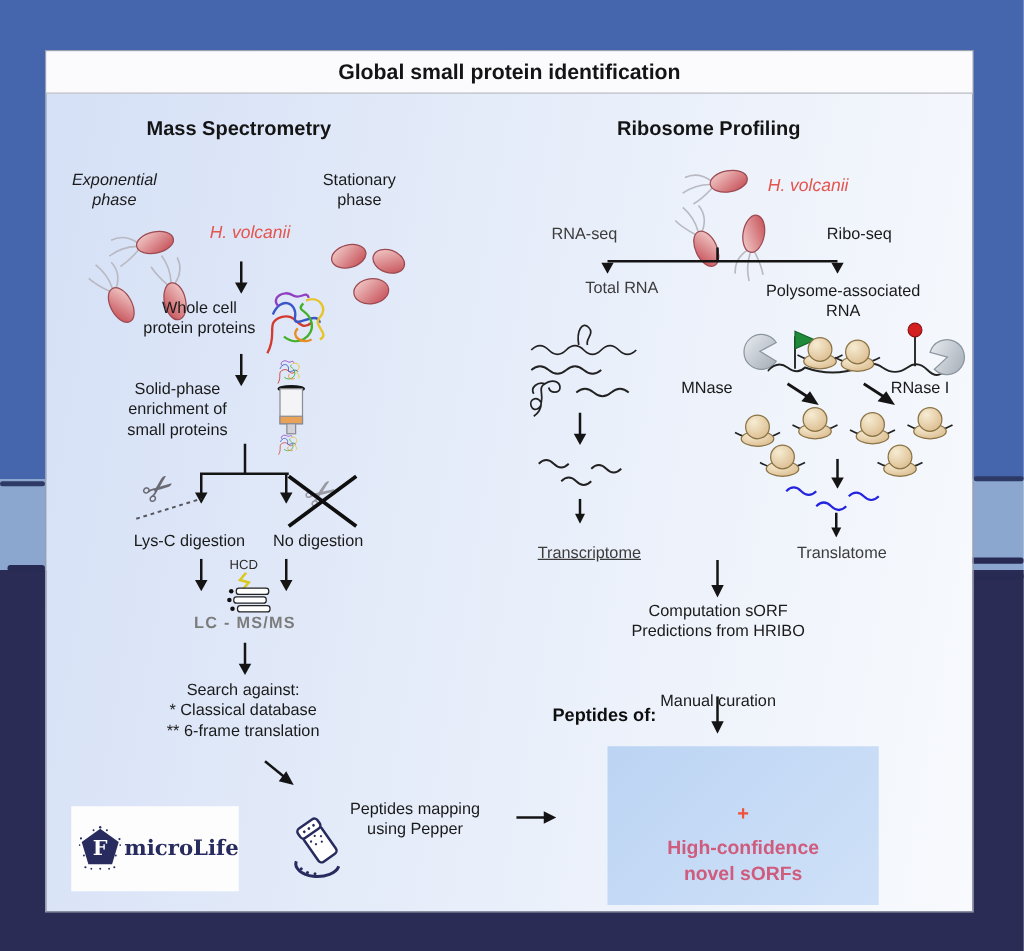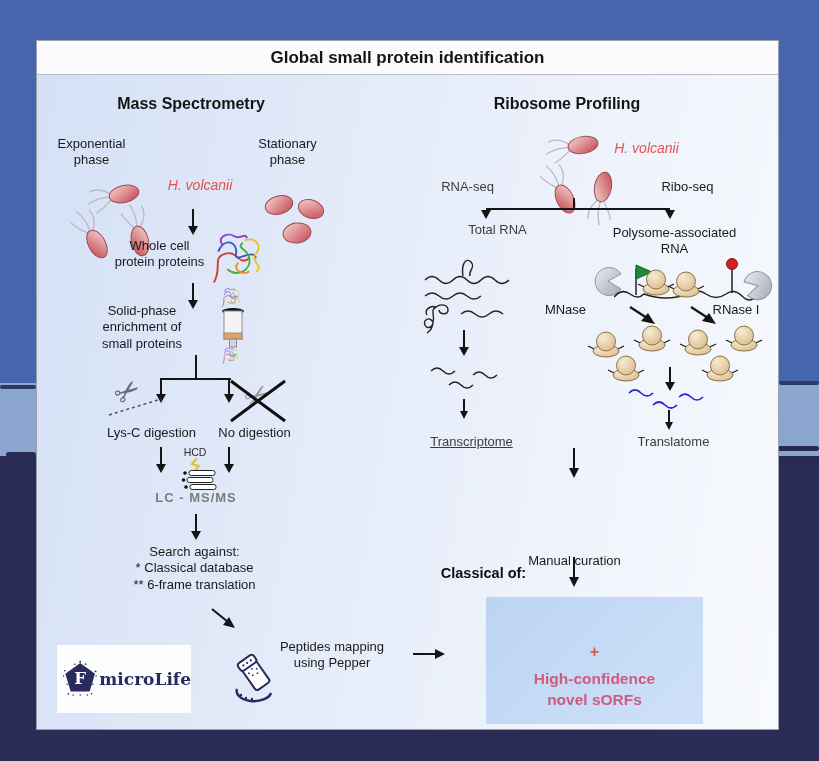--- a/index.html
+++ b/index.html
@@ -85,21 +85,21 @@
 <div class="streak" style="left:780px;top:458px;width:39px;height:6px;background:#272a52;"></div>
 
 <div id="panel">
 
   <div id="titlebar">
     <span class="title">Global small protein identification</span>
   </div>
 
   <div class="hdr" style="left:44px;top:54px;width:220px;">Mass Spectrometry</div>
 
-  <div class="lbl" style="left:2px;top:95px;width:105px;">Exponential
+  <div class="lbl" style="left:2px;top:95px;width:105px;font-style:italic;">Exponential
 phase</div>
   <div class="lbl" style="left:198px;top:95px;width:105px;">Stationary
 phase</div>
 
   <svg class="abs" style="left:15px;top:128px;" width="115" height="115" viewBox="0 0 115 115">
     <use href="#fcell" transform="translate(72,25) rotate(-12)"></use>
     <use href="#fcell" transform="translate(45,75) rotate(62)"></use>
     <use href="#fcell" transform="translate(88,72) rotate(78)"></use>
   </svg>
 
@@ -369,23 +369,25 @@
       <polygon points="2,12 10,12 6,20" fill="#141414"></polygon>
   </svg>
 
   <div class="lbl soft" style="left:554px;top:393px;width:165px;">Translatome</div>
 
   <svg class="abs" style="left:530px;top:407px;" width="14" height="30" viewBox="0 0 14 30">
     <line x1="7" y1="0" x2="7" y2="21" stroke="#141414" stroke-width="2"></line>
       <polygon points="2,20 12,20 7,30" fill="#141414"></polygon>
   </svg>
 
+  <div class="lbl" style="left:415px;top:440px;width:245px;">Computation sORF
+Predictions from HRIBO</div>
   <div class="lbl" style="left:435px;top:512px;width:205px;">Manual curation</div>
 
-  <div class="lbl bold" style="left:384px;top:523px;width:125px;font-size:14.5px;">Classical of:</div>
+  <div class="lbl bold" style="left:384px;top:523px;width:125px;font-size:14.5px;">Peptides of:</div>
 
   <svg class="abs" style="left:530px;top:516px;" width="14" height="30" viewBox="0 0 14 30">
     <line x1="7" y1="0" x2="7" y2="21" stroke="#141414" stroke-width="2"></line>
       <polygon points="2,20 12,20 7,30" fill="#141414"></polygon>
   </svg>
 
   <div id="bluebox">
     <div class="plus" style="top:46px;">+</div>
     <div class="pink" style="top:72px;">High-confidence
 novel sORFs</div>

